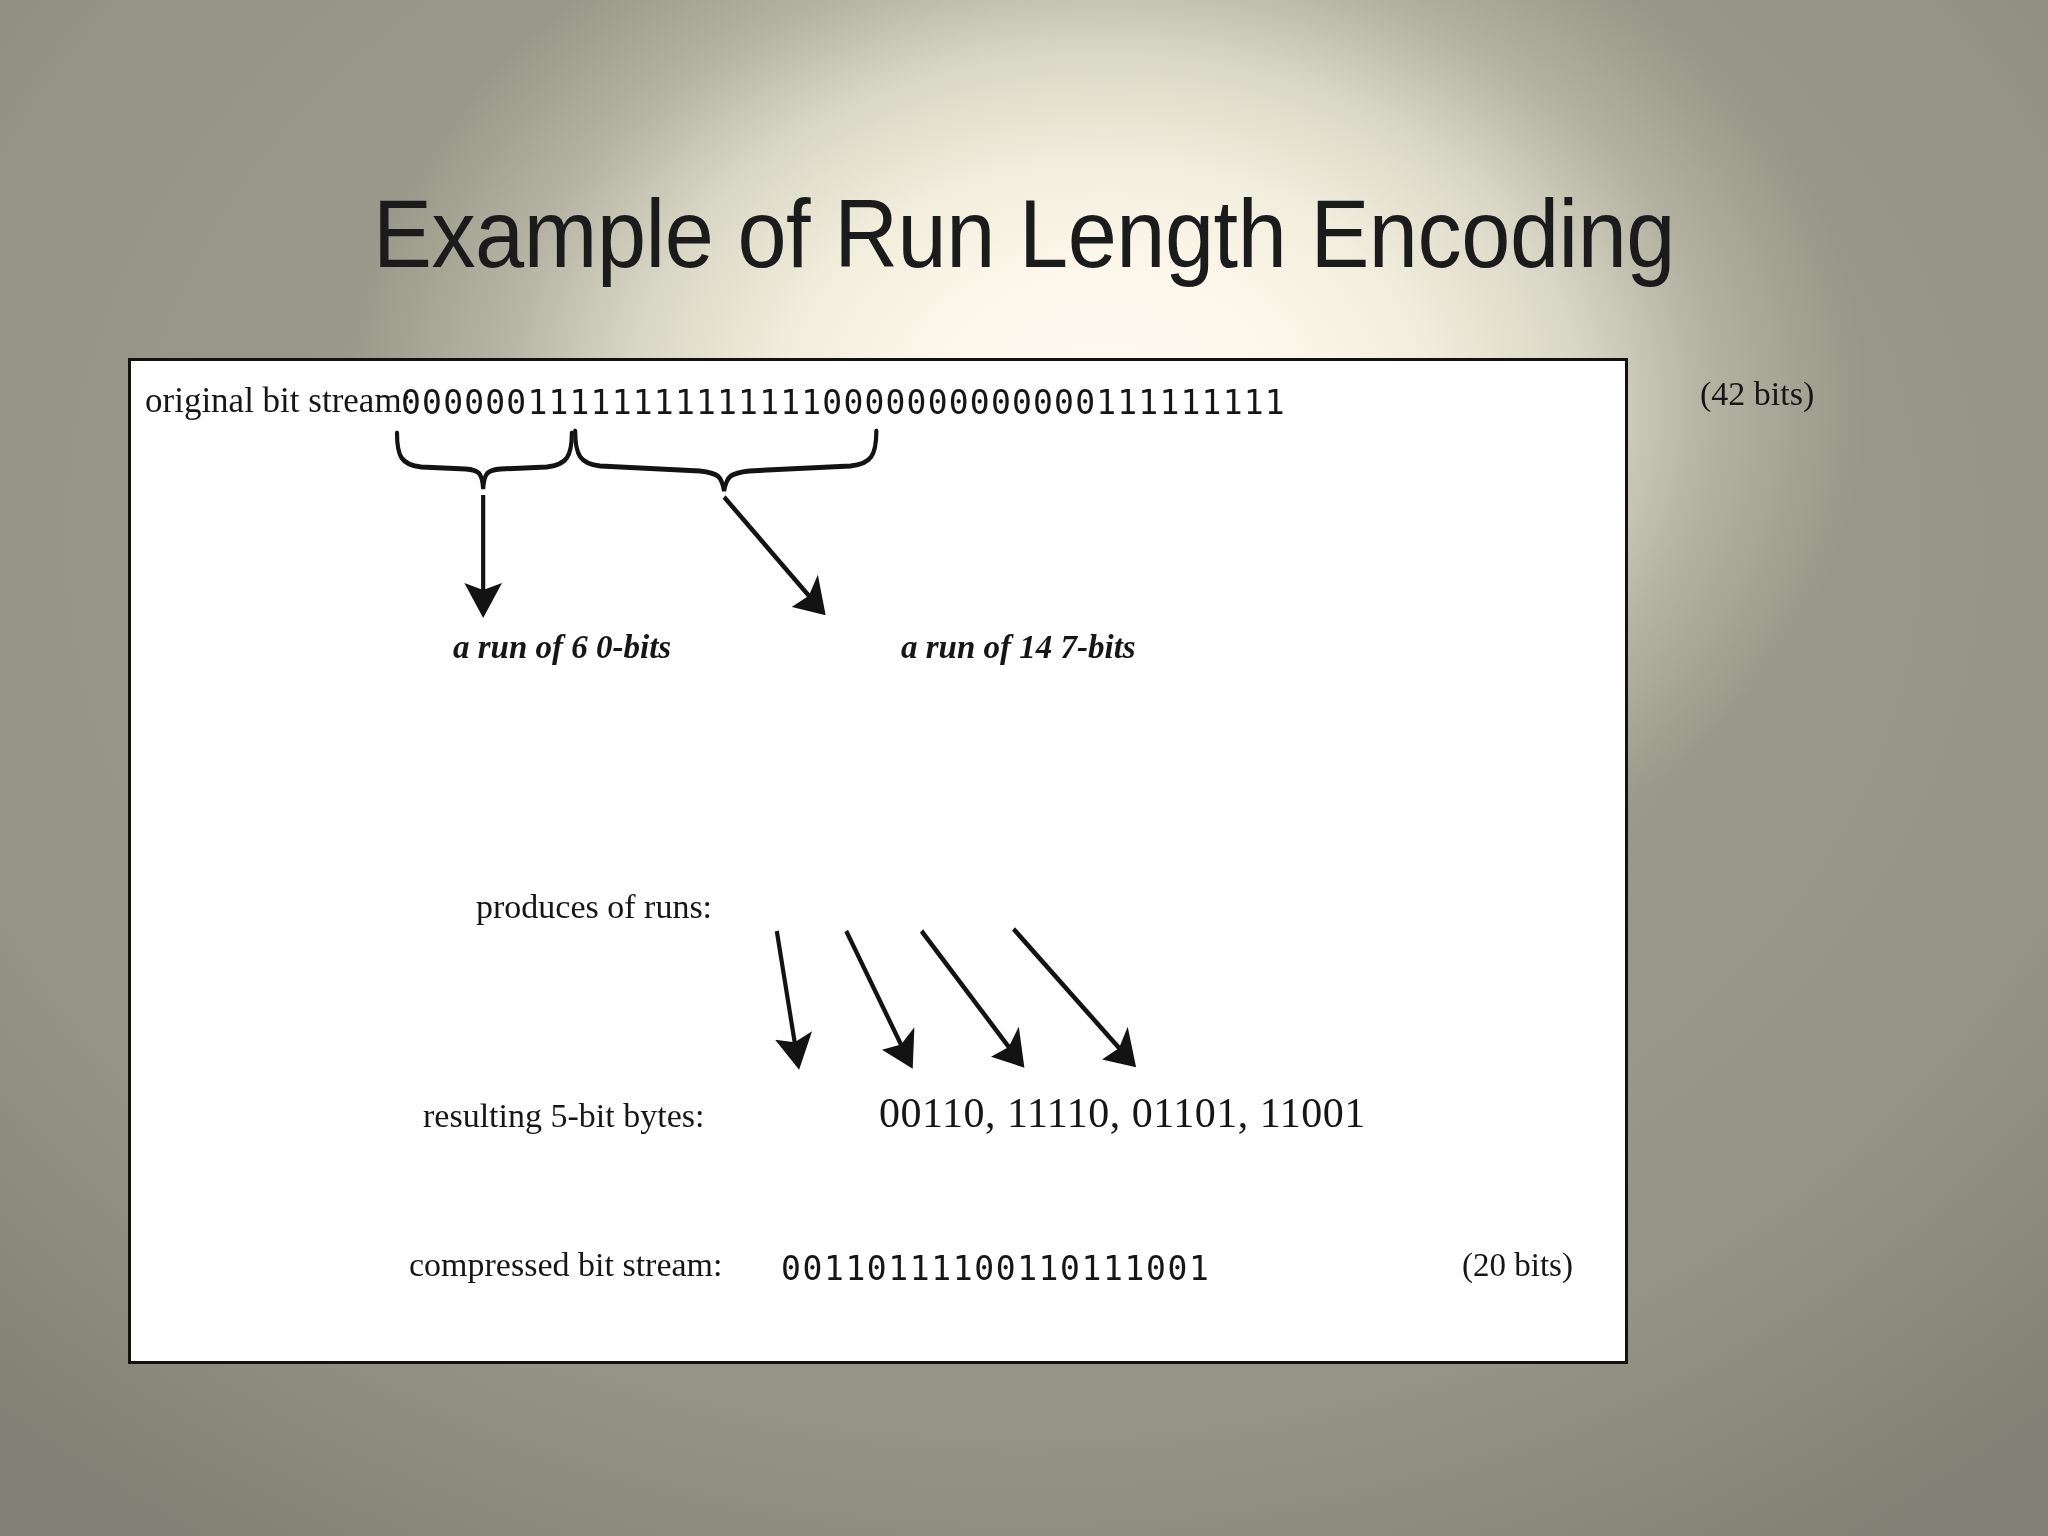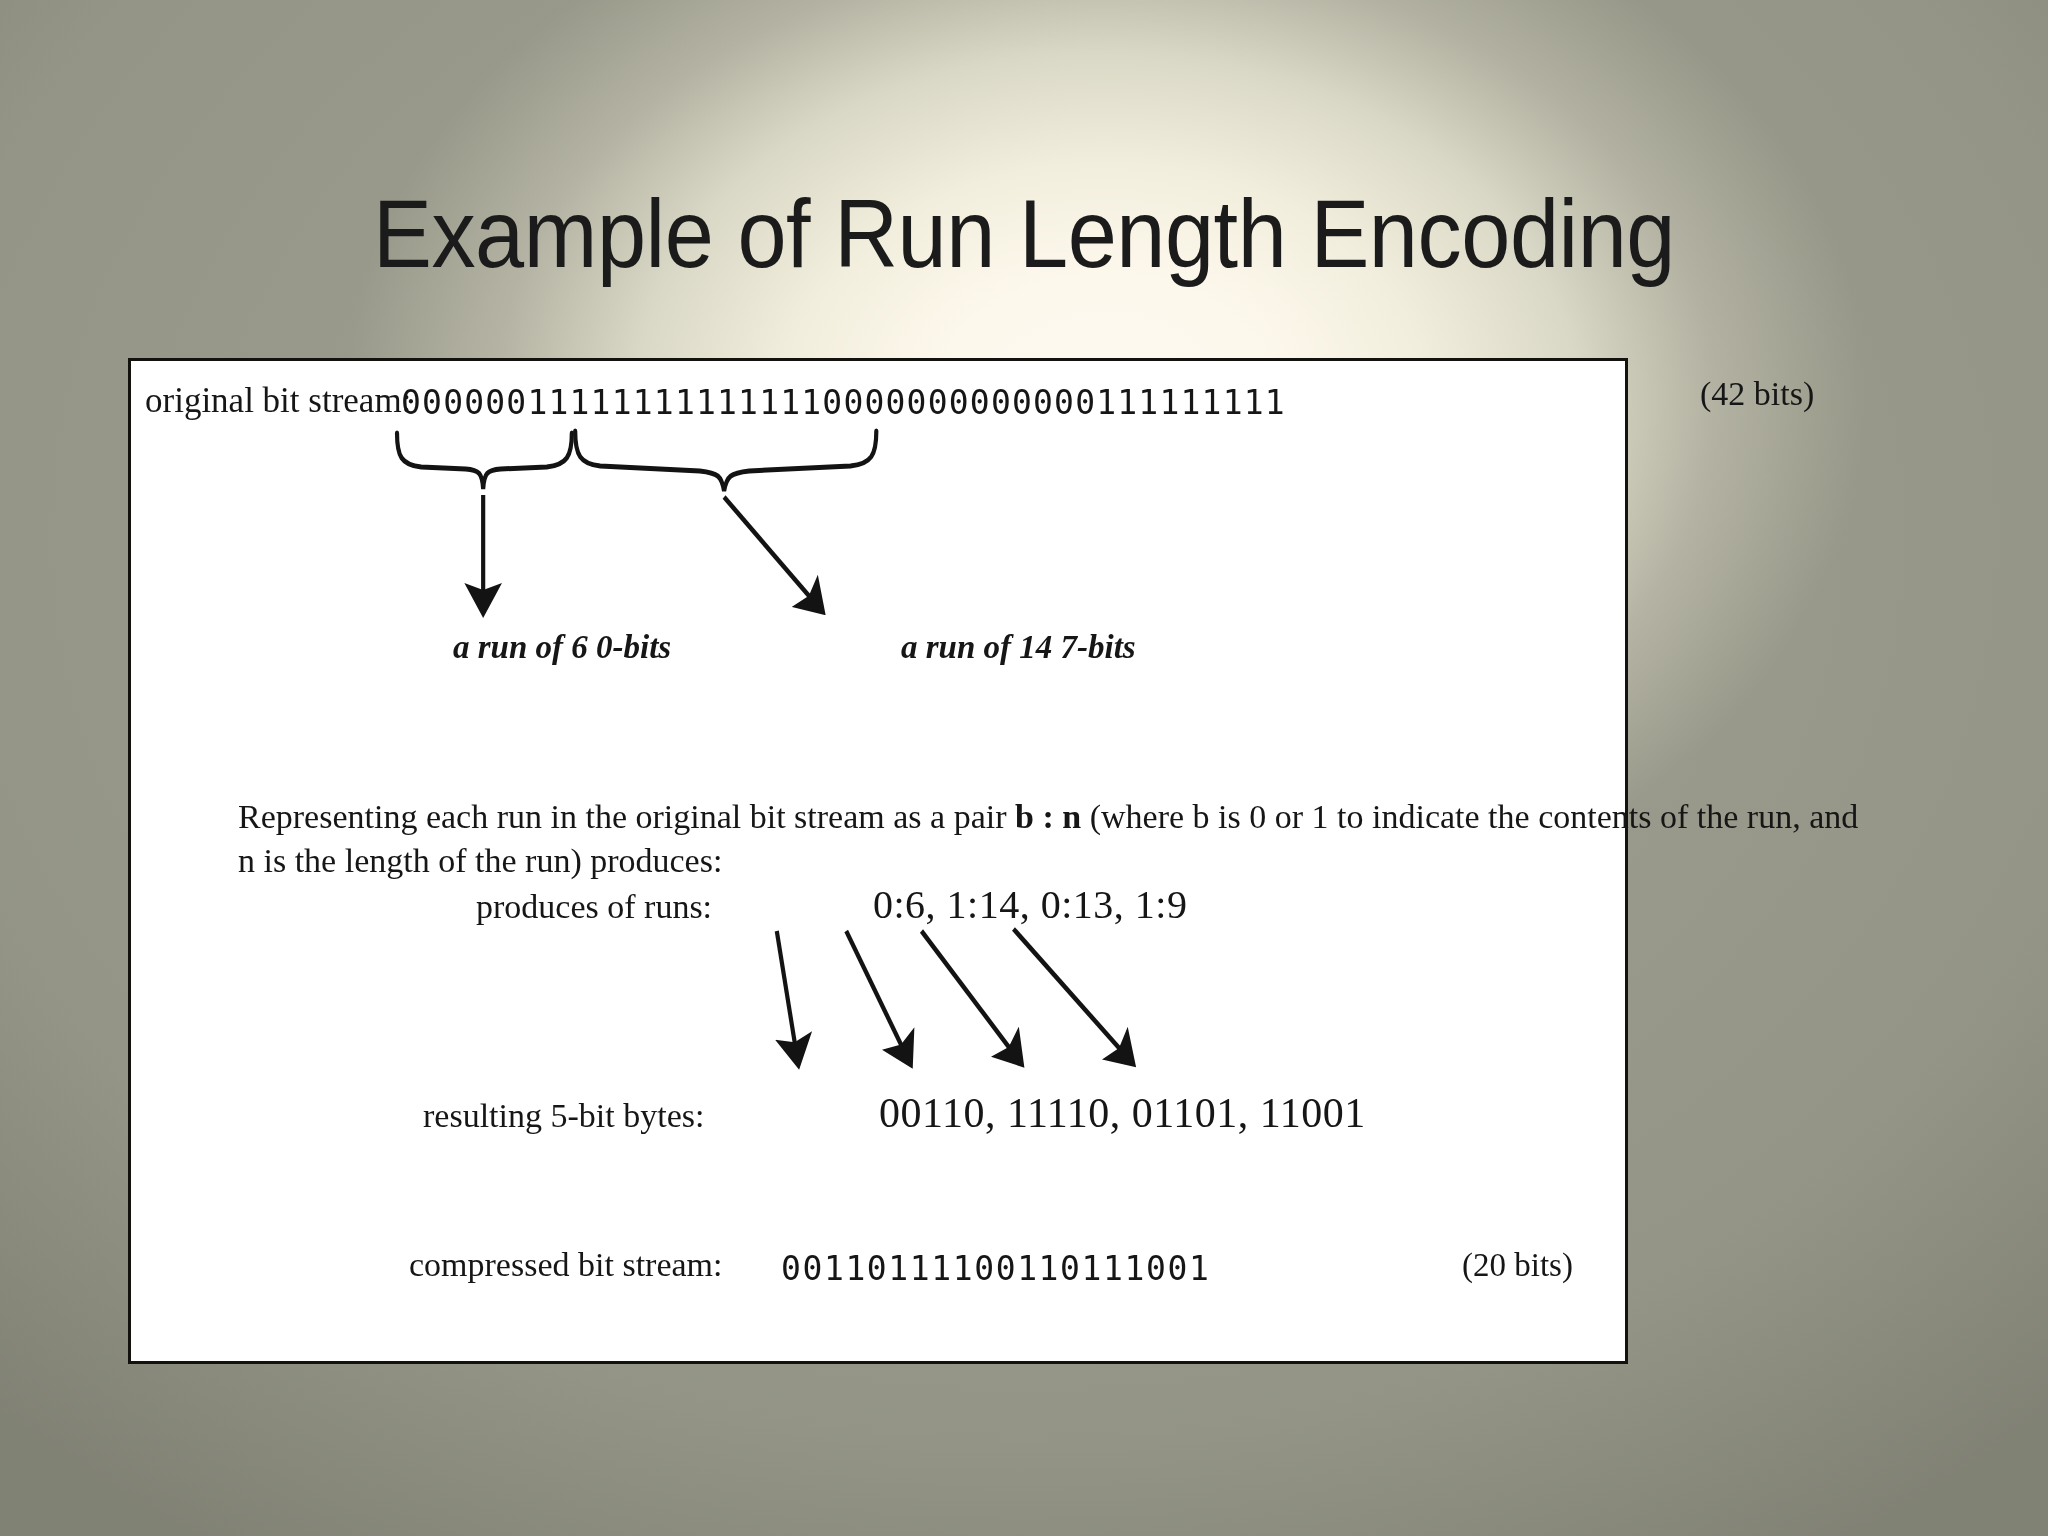--- a/index.html
+++ b/index.html
@@ -171,24 +171,22 @@
       <line x1="1055" y1="568" x2="1195" y2="700" stroke="#131313" stroke-width="5" marker-end="url(#arrowhead)"></line>
     </svg>
 
     <div class="fig-text lbl-original">original bit stream:</div>
     <div class="fig-text bits-original">000000111111111111110000000000000111111111</div>
     <div class="fig-text bits-count-42">(42 bits)</div>
 
     <div class="fig-text run-label run-label-0">a run of 6 0-bits</div>
     <div class="fig-text run-label run-label-1">a run of 14 7-bits</div>
 
-    <p class="para"><span>Representing each run in the original bit stream as a pair </span><b>b : n</b><span> (where b is 0 or 1 to indicate the contents of the run, and n is the length of the run) produces:</span></p>
 
     <div class="fig-text lbl-seq">produces of runs:</div>
-    <div class="fig-text val-seq">0:6, 1:14, 0:13, 1:9</div>
 
     <div class="fig-text lbl-bytes">resulting 5-bit bytes:</div>
     <div class="fig-text val-bytes">00110, 11110, 01101, 11001</div>
 
     <div class="fig-text lbl-comp">compressed bit stream:</div>
     <div class="fig-text val-comp">00110111100110111001</div>
     <div class="fig-text bits-count-20">(20 bits)</div>
 
   </div>
 </div>

